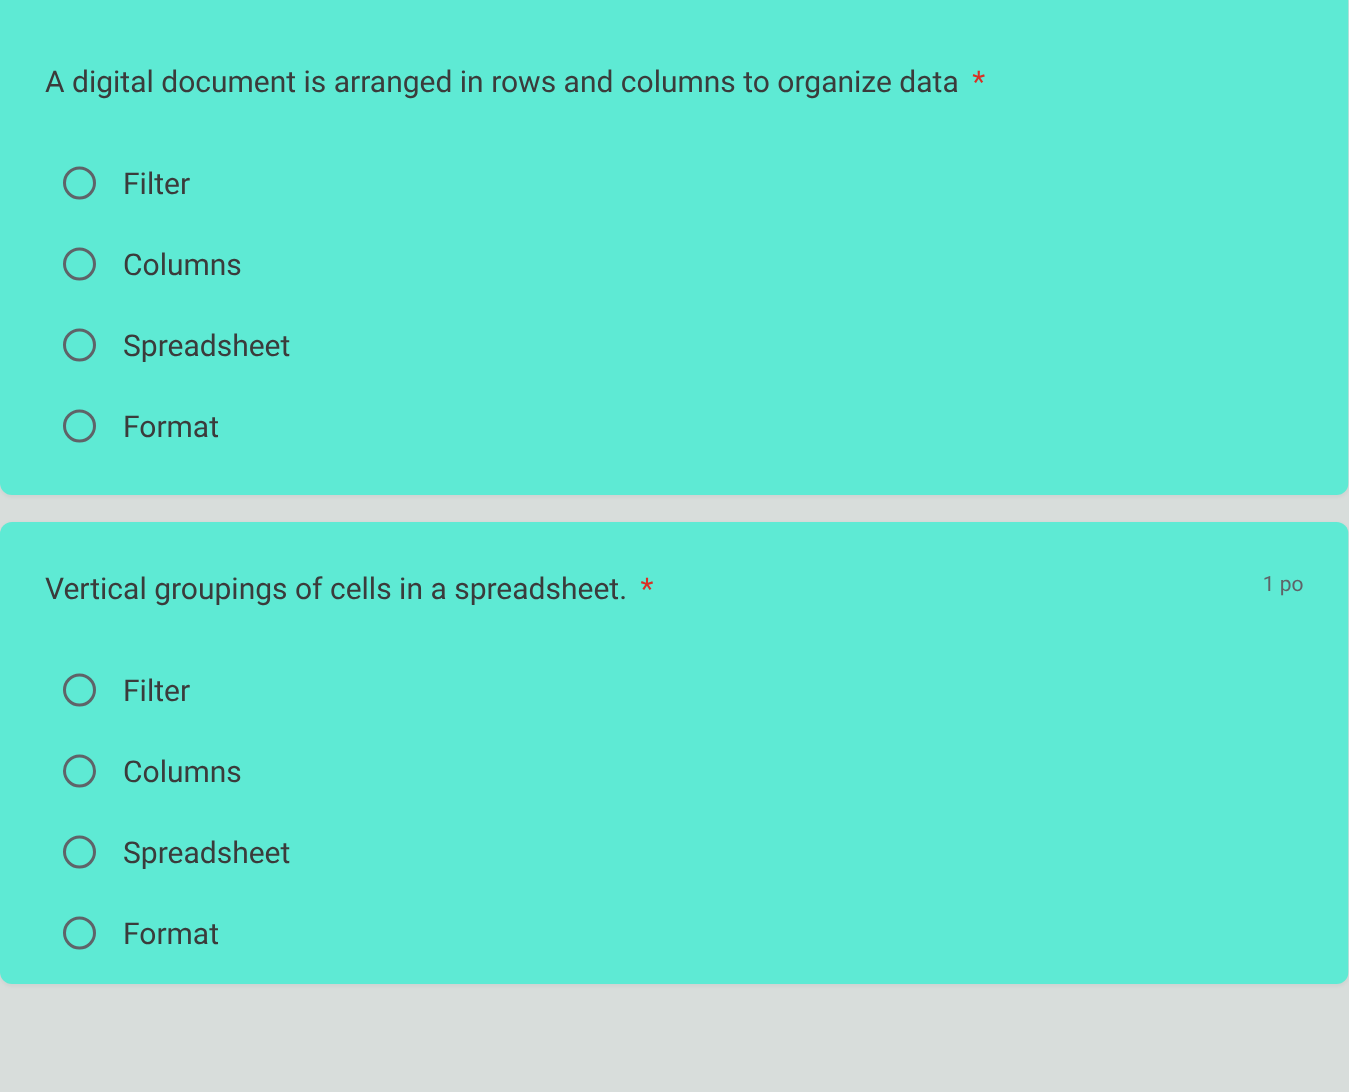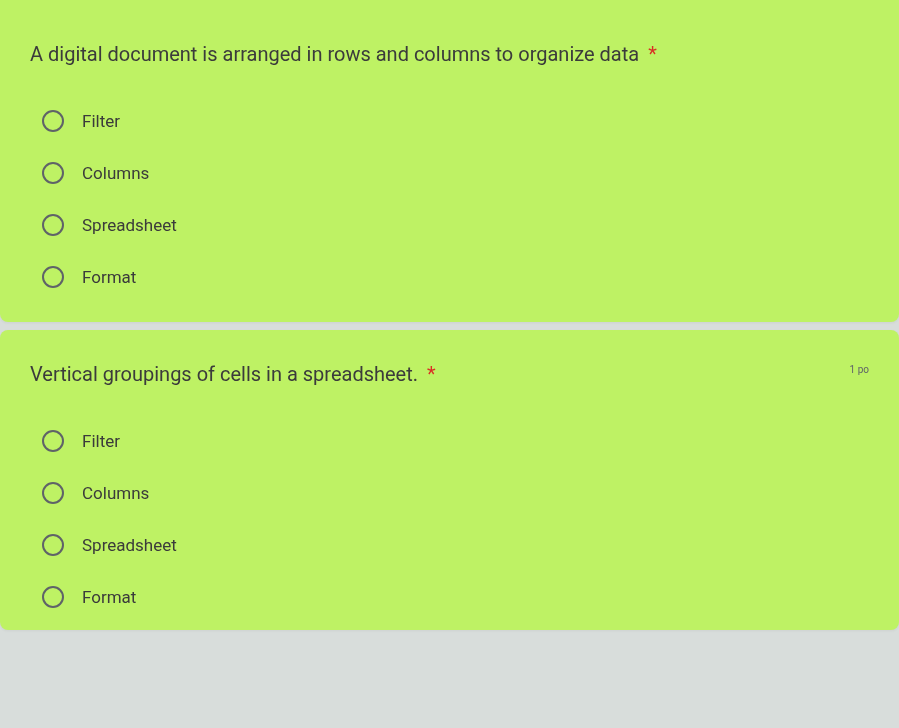--- a/index.html
+++ b/index.html
@@ -9,44 +9,44 @@
     }
     body {
       font-family: 'Roboto', Arial, sans-serif;
       background: #d8dddb;
       width: 899px;
       height: 728px;
       overflow: hidden;
       padding: 0;
     }
     .question-card {
-      background: #bef264;
+      background: #5eead4;
       border-radius: 8px;
       padding: 30px 30px 20px 30px;
-      margin-bottom: 8px;
+      margin-bottom: 18px;
       box-shadow: 0 1px 3px rgba(0,0,0,0.05);
     }
     .question-header {
       display: flex;
       justify-content: space-between;
       align-items: flex-start;
       margin-bottom: 28px;
     }
     .question-text {
       font-size: 20px;
       color: #3b3b3b;
       line-height: 1.4;
       font-weight: 400;
     }
     .required {
       color: #d93025;
       margin-left: 4px;
     }
     .points {
-      font-size: 10px;
+      font-size: 14px;
       color: #5f6368;
       white-space: nowrap;
       margin-left: 20px;
       margin-top: 4px;
     }
     .options {
       display: flex;
       flex-direction: column;
       gap: 2px;
       padding-left: 12px;
@@ -60,21 +60,21 @@
     .radio {
       width: 22px;
       height: 22px;
       border: 2.5px solid #5f6368;
       border-radius: 50%;
       margin-right: 18px;
       flex-shrink: 0;
       background: transparent;
     }
     .option-label {
-      font-size: 17px;
+      font-size: 20px;
       color: #3b3b3b;
     }
     .card-1 {
       margin-top: 0;
       border-top-left-radius: 0;
       border-top-right-radius: 0;
       padding-top: 40px;
     }
     .card-2 {
       padding-bottom: 8px;

